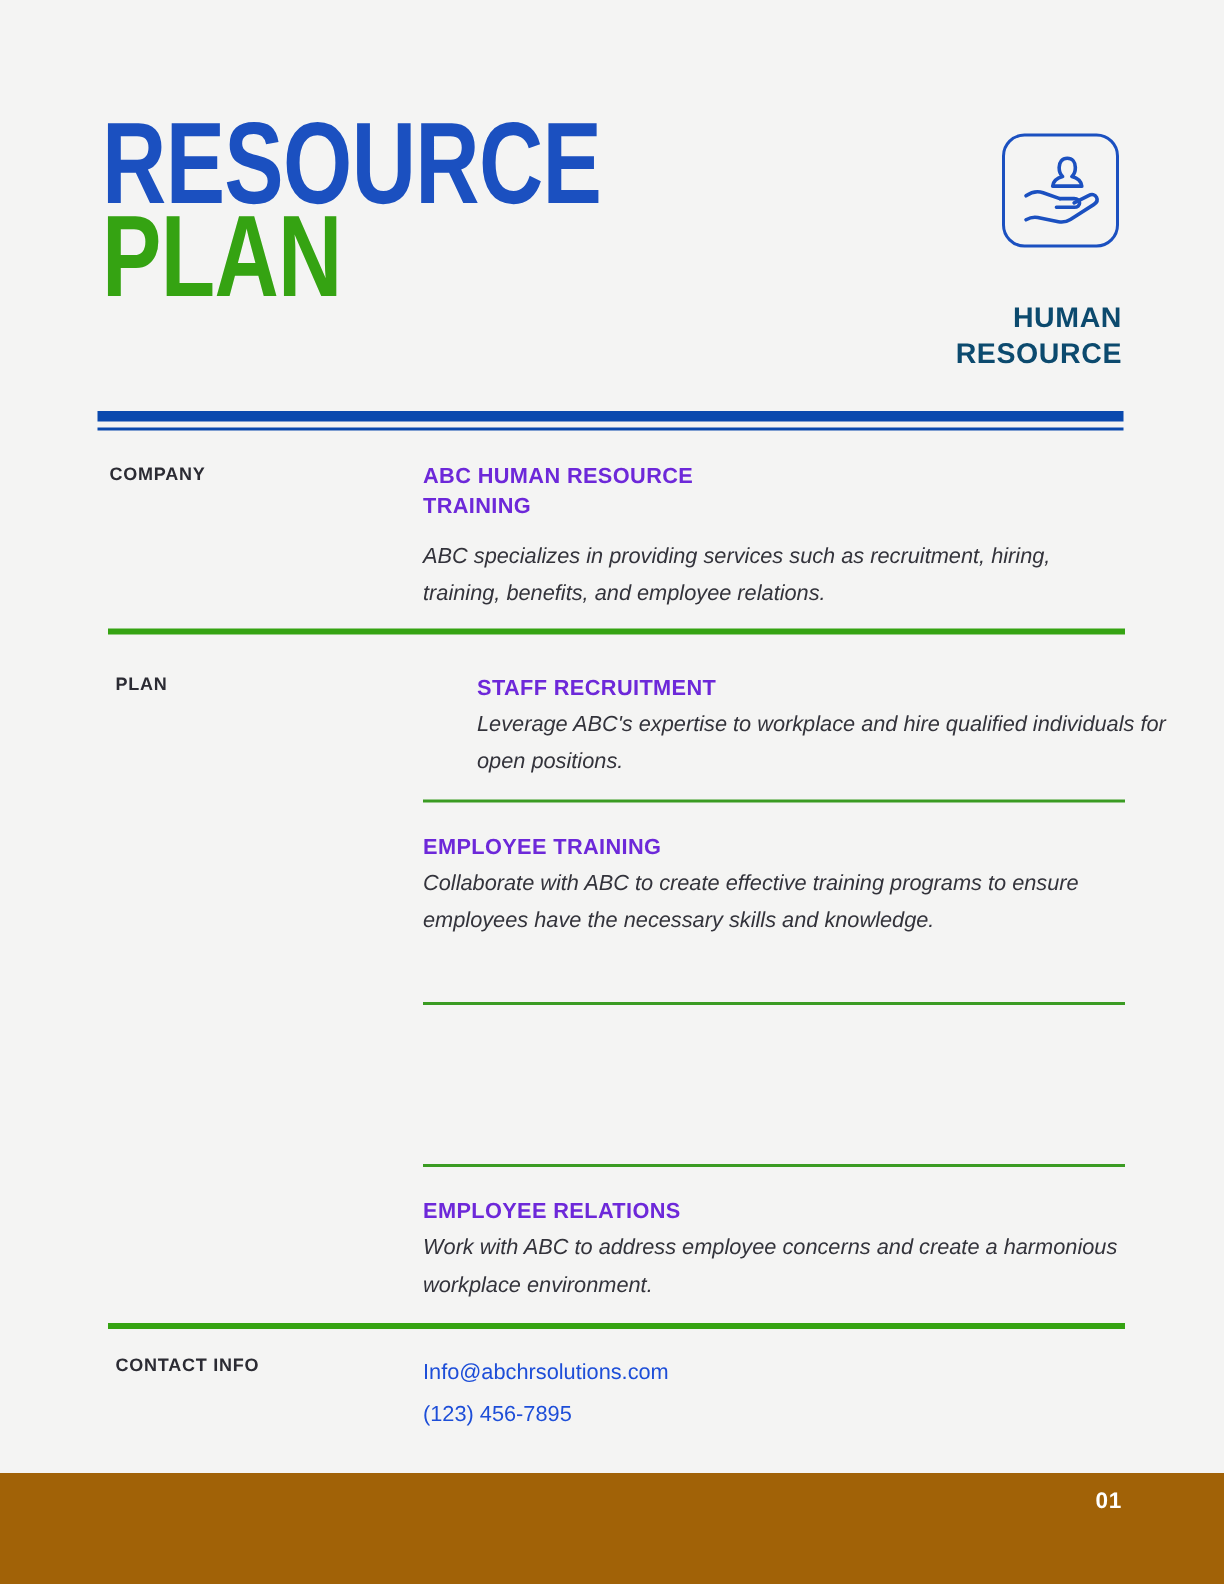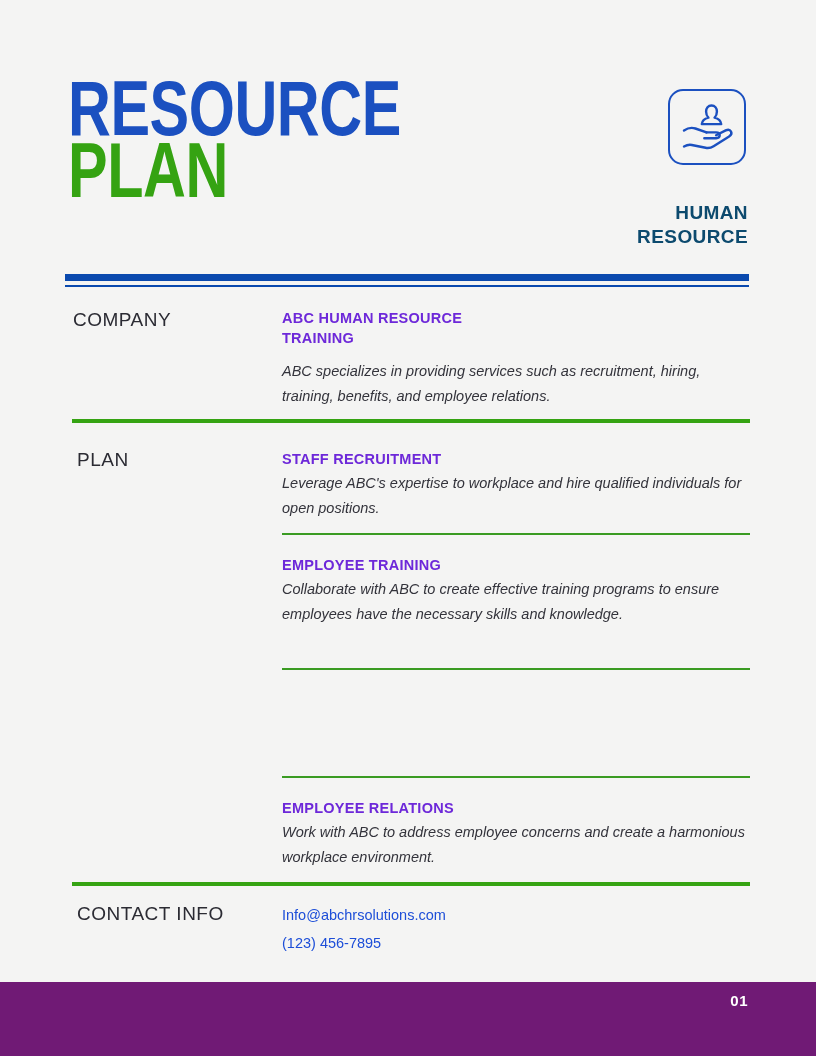--- a/index.html
+++ b/index.html
@@ -106,22 +106,22 @@
     position: absolute;
     left: 282px;
     width: 468px;
     height: 2px;
     background: #3a9b22;
   }
 
   
   .sec-label {
     position: absolute;
-    font-weight: normal;
-    font-size: 19px;
+    font-weight: bold;
+    font-size: 12px;
     letter-spacing: 0.5px;
     color: #2b2b33;
     white-space: nowrap;
   }
 
   .content-col {
     position: absolute;
     left: 282px;
     width: 468px;
   }
@@ -148,21 +148,21 @@
     margin: 0;
   }
 
   
   .footer {
     position: absolute;
     left: 0;
     top: 982px;
     width: 816px;
     height: 74px;
-    background: #701a75;
+    background: #a16207;
   }
   .footer-page-num {
     position: absolute;
     right: 68px;
     top: 10px;
     color: #ffffff;
     font-weight: bold;
     font-size: 15px;
     letter-spacing: 0.5px;
   }
@@ -208,21 +208,21 @@
       <span>ABC HUMAN RESOURCE</span><br>
       <span>TRAINING</span>
     </div>
     <p class="item-body" style="margin-top:10px;">ABC specializes in providing services such as recruitment, hiring, training, benefits, and employee relations.</p>
   </div>
 
   <div class="rule-green-thick" style="top:419px;"></div>
 
   <div class="sec-label" style="left:77px; top:449px;">PLAN</div>
 
-  <div class="content-col" style="top:449px;">
+  <div class="content-col" style="top:449px;margin-left:36px;">
     <div class="item-title">STAFF RECRUITMENT</div>
     <p class="item-body">Leverage ABC's expertise to workplace and hire qualified individuals for open positions.</p>
   </div>
   <div class="rule-green-thin" style="top:533px;"></div>
 
   <div class="content-col" style="top:555px;">
     <div class="item-title">EMPLOYEE TRAINING</div>
     <p class="item-body">Collaborate with ABC to create effective training programs to ensure employees have the necessary skills and knowledge.</p>
   </div>
   <div class="rule-green-thin" style="top:668px;"></div>

